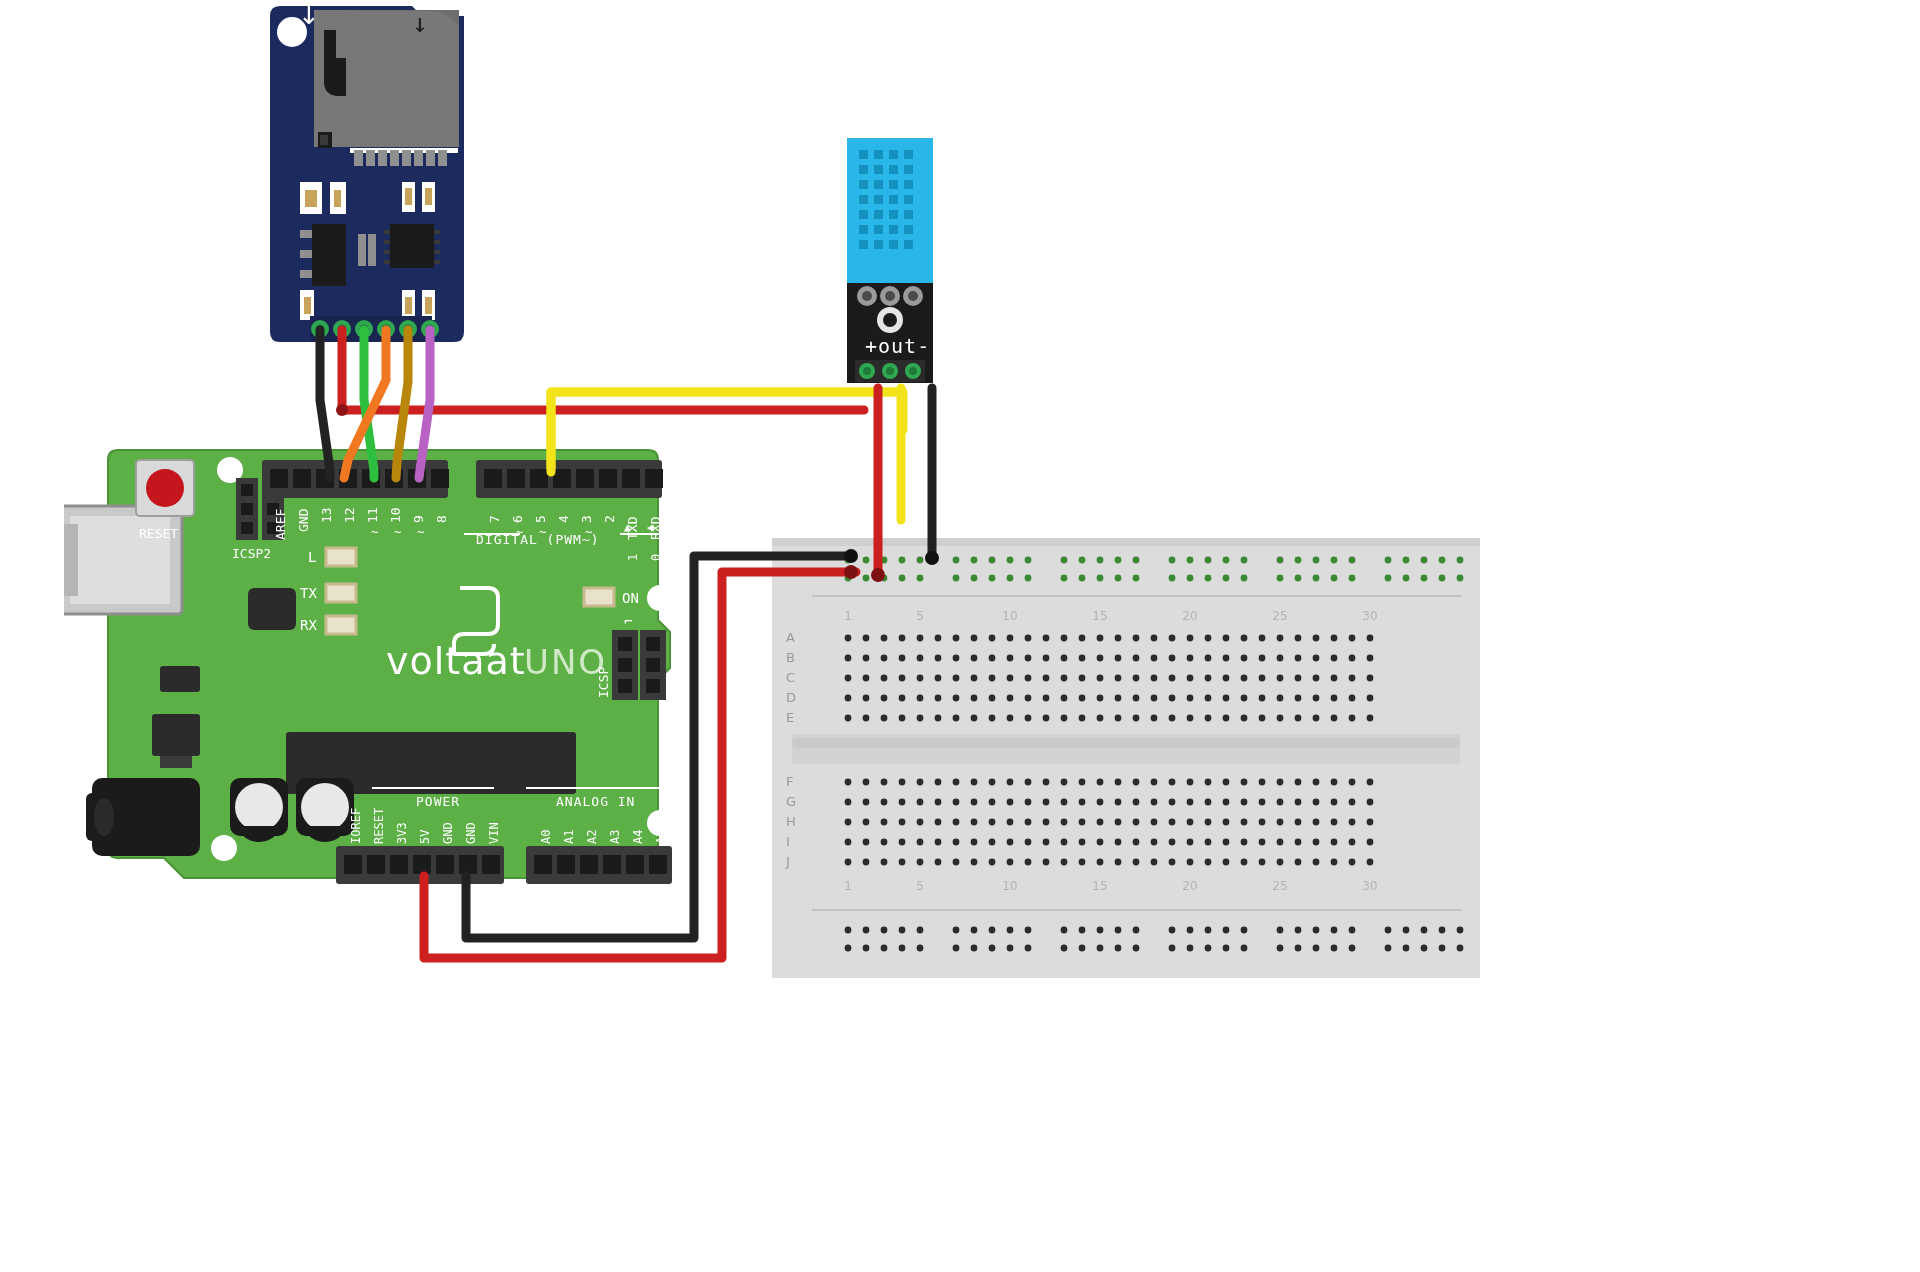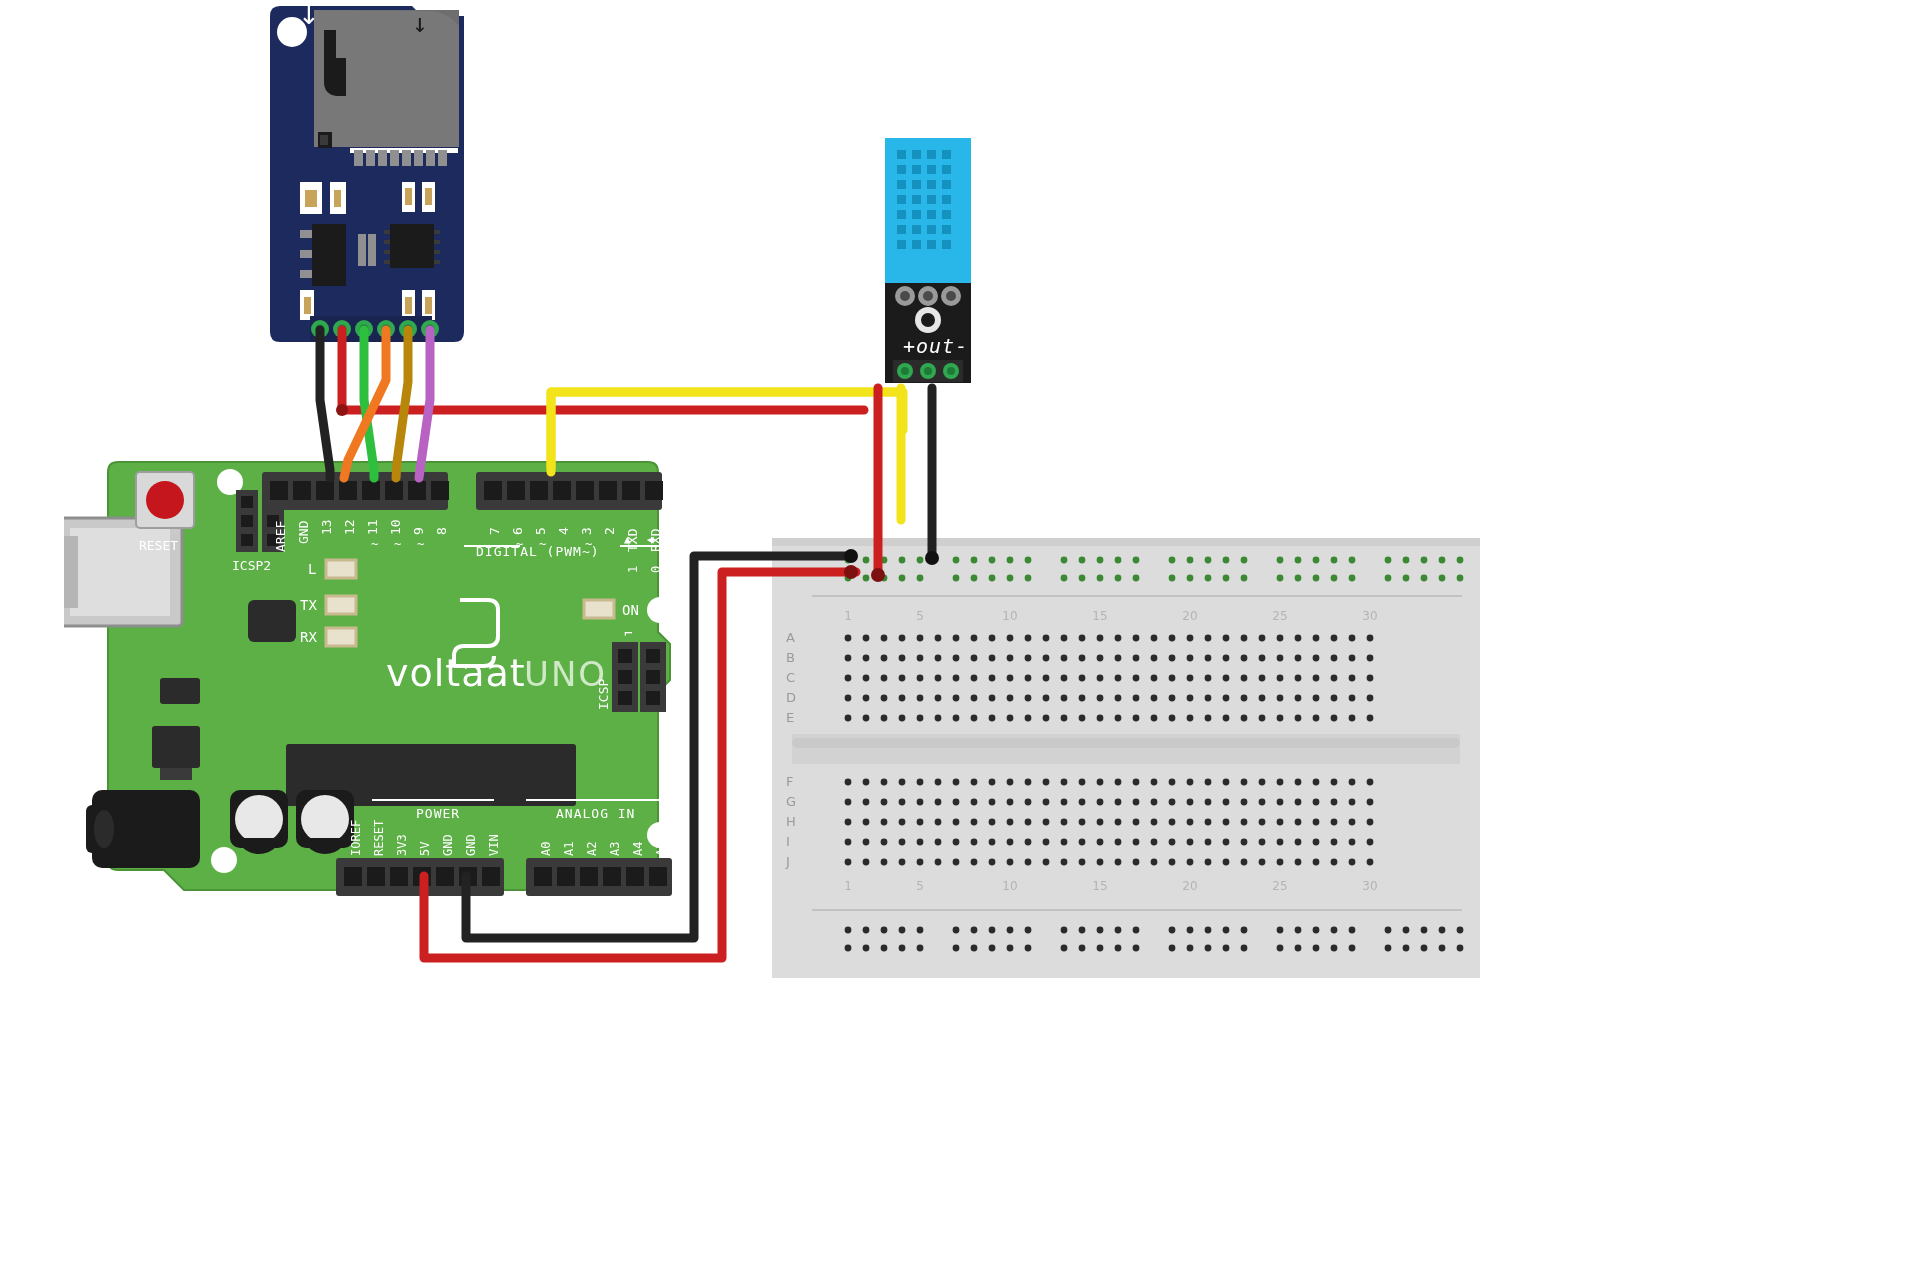--- a/index.html
+++ b/index.html
@@ -91,21 +91,21 @@
         <circle cx="146" cy="327" r="9" fill="#2fa84f"></circle>
           <circle cx="146" cy="327" r="4.5" fill="#1f7a38"></circle>
         <circle cx="168" cy="327" r="9" fill="#2fa84f"></circle>
           <circle cx="168" cy="327" r="4.5" fill="#1f7a38"></circle>
       </g>
       <text x="36" y="22" font-size="26" fill="#ffffff" font-family="'DejaVu Sans',sans-serif">↓</text>
     </svg>
   </div>
   <div class="abs" style="left:412px;top:8px;font-size:26px;color:#1b1b1b;">↓</div>
 
-  <div class="abs" style="left:883px;top:138px;font-style:italic;">
+  <div class="abs" style="left:845px;top:138px;">
     <svg width="110" height="250" viewBox="0 0 110 250">
       <rect x="2" y="0" width="86" height="145" fill="#29b6e8"></rect>
       <g fill="#1591bf">
         <rect x="14" y="12" width="9" height="9"></rect>
           <rect x="29" y="12" width="9" height="9"></rect>
         <rect x="44" y="12" width="9" height="9"></rect>
           <rect x="59" y="12" width="9" height="9"></rect>
         <rect x="14" y="27" width="9" height="9"></rect>
           <rect x="29" y="27" width="9" height="9"></rect>
         <rect x="44" y="27" width="9" height="9"></rect>
@@ -635,21 +635,21 @@
           <circle cx="616" cy="410" r="3.4"></circle>
             <circle cx="634" cy="410" r="3.4"></circle>
             <circle cx="652" cy="410" r="3.4"></circle>
             <circle cx="670" cy="410" r="3.4"></circle>
             <circle cx="688" cy="410" r="3.4"></circle>
         </g>
       </g>
     </svg>
   </div>
 
-  <div class="abs" style="left:64px;top:460px;">
+  <div class="abs" style="left:64px;top:448px;">
     <svg width="620" height="450" viewBox="0 0 620 450">
 
       <path d="M44 12 Q44 2 54 2 L584 2 Q594 2 594 12 L594 172 L606 184 L606 220 L594 232 L594 420
                Q594 430 584 430 L120 430 L100 410 L54 410 Q44 410 44 400 L44 300 L44 190 L44 12 Z" fill="#5cb045" stroke="#4a9437" stroke-width="2"></path>
 
       <g>
         <circle cx="166" cy="22" r="13" fill="#ffffff"></circle>
         <circle cx="596" cy="150" r="13" fill="#ffffff"></circle>
         <circle cx="596" cy="375" r="13" fill="#ffffff"></circle>
         <circle cx="160" cy="400" r="13" fill="#ffffff"></circle>

